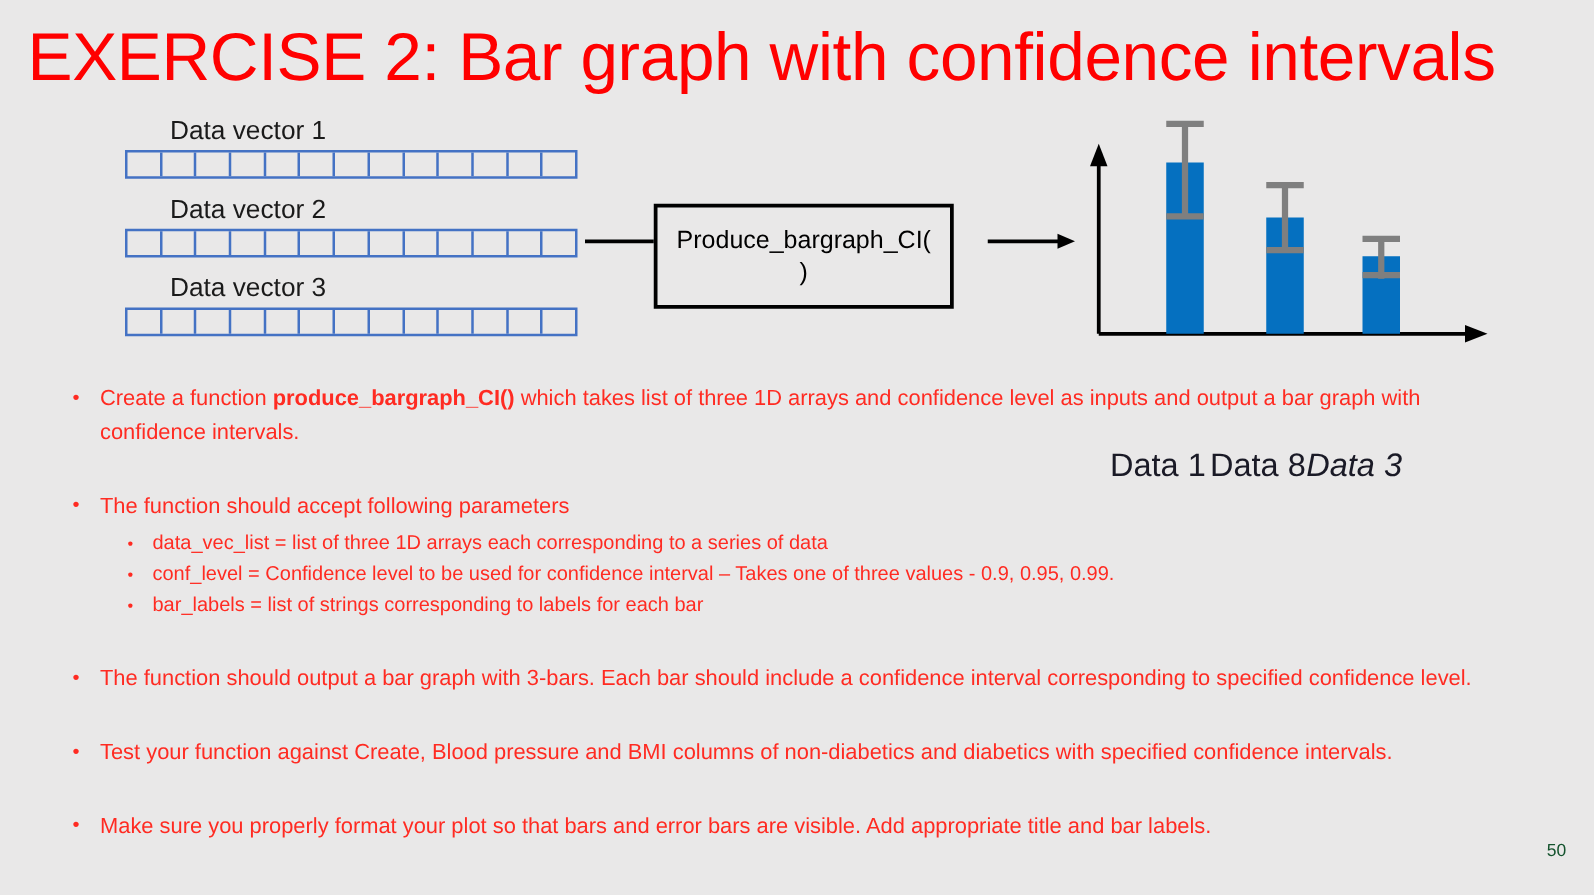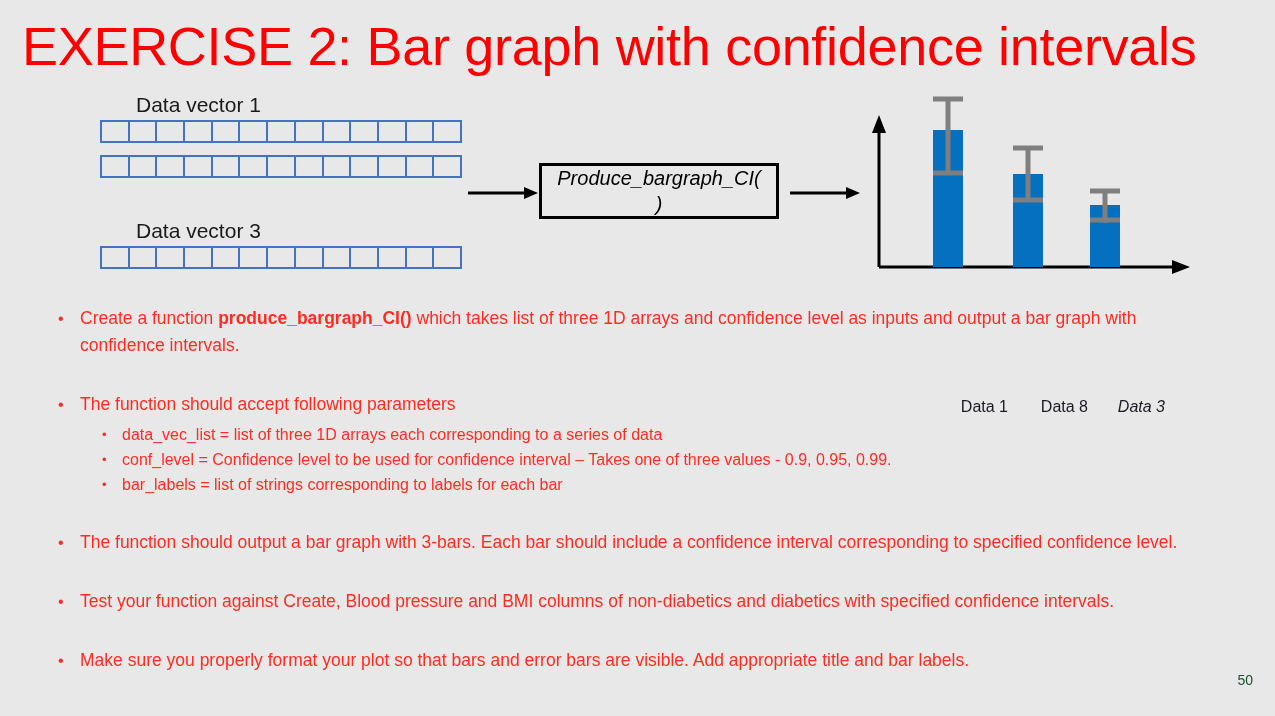--- a/index.html
+++ b/index.html
@@ -57,57 +57,55 @@
 
   
   .arrow {
     position: absolute;
     height: 14px;
   }
 
   
   #function-box {
     position: absolute;
-    left: 539px;
+    left: 523px;
     top: 163px;
     width: 240px;
-    height: 56px;
+    height: 84px;
     border: 3px solid #000000;
     background: #e9e8e8;
     box-sizing: border-box;
     display: flex;
     flex-direction: column;
     align-items: center;
     justify-content: center;
-    font-style: italic;
   }
   #function-box .fn-line {
     color: #000000;
     font-size: 20px;
     line-height: 26px;
     white-space: nowrap;
   }
 
   
   #bar-chart {
     position: absolute;
     left: 860px;
     top: 85px;
     width: 340px;
     height: 220px;
   }
   .bar-label {
     position: absolute;
     top: 274px;
     color: #1a1a26;
-    font-size: 16px;
+    font-size: 26px;
     line-height: 26px;
-    text-align: right;
+    text-align: left;
     white-space: nowrap;
-    margin-top: 35px;
   }
 
   
   #bullets {
     position: absolute;
     left: 58px;
     top: 305px;
     width: 1160px;
   }
   .bullet-row {
@@ -170,20 +168,21 @@
     <div class="vec-cell"></div>
     <div class="vec-cell"></div>
     <div class="vec-cell"></div>
     <div class="vec-cell"></div>
     <div class="vec-cell"></div>
     <div class="vec-cell"></div>
   </div>
 </div>
 
 <div class="vec-group" style="left:100px; top:155px;">
+  <div class="vec-label">Data vector 2</div>
   <div class="vec-cells">
     <div class="vec-cell"></div>
     <div class="vec-cell"></div>
     <div class="vec-cell"></div>
     <div class="vec-cell"></div>
     <div class="vec-cell"></div>
     <div class="vec-cell"></div>
     <div class="vec-cell"></div>
     <div class="vec-cell"></div>
     <div class="vec-cell"></div>

